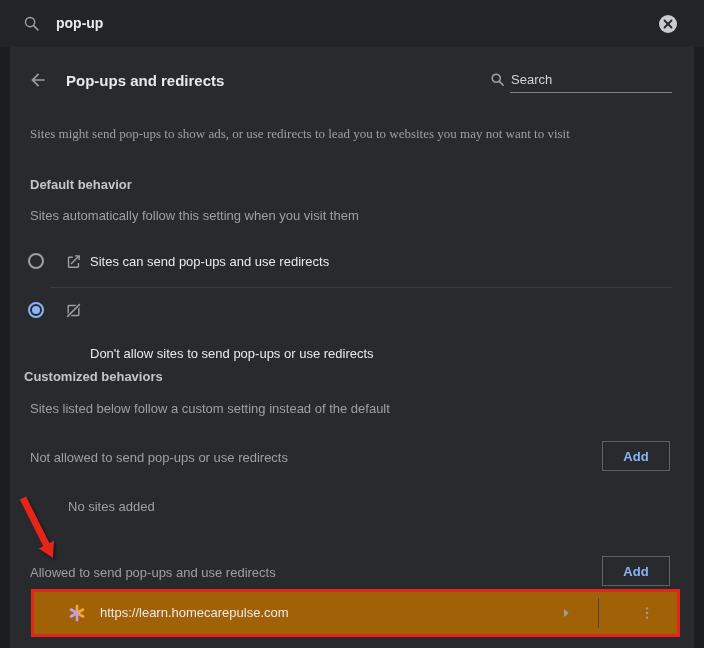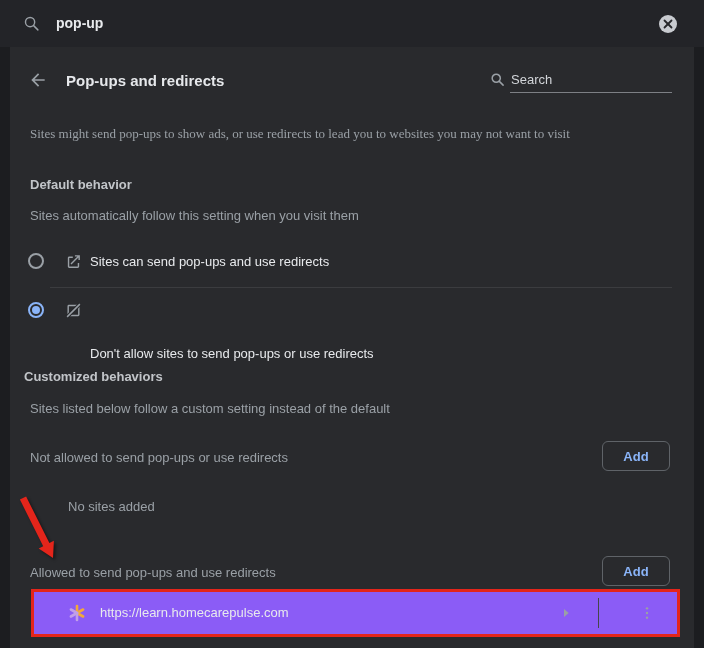--- a/index.html
+++ b/index.html
@@ -33,26 +33,26 @@
   .pg-search-line { left:500px; top:45px; width:162px; height:1px; background:#7d8085; }
   .divider { left:40px; top:240px; width:622px; height:1px; background:#3b3c3f; }
   
   .radio { width:16px; height:16px; border-radius:50%; border:2px solid #9aa0a6; position:absolute; left:18px; cursor:pointer; }
   .radio.sel { border-color:#8ab4f8; }
   .radio.sel::after { content:""; position:absolute; left:2px; top:2px; width:8px; height:8px; border-radius:50%; background:#8ab4f8; }
   .opt-icon { position:absolute; left:55px; width:17px; height:17px; }
   
   .add-btn {
     position:absolute; left:592px; width:68px; height:30px;
-    border:1px solid #5f6368; border-radius:6px; background:transparent;
+    border:1px solid #5f6368; border-radius:0; background:transparent;
     color:#8ab4f8; font-size:13px; font-weight:bold; font-family:"Liberation Sans",sans-serif;
     display:flex; align-items:center; justify-content:center; cursor:pointer;
   }
   
-  .site-row { position:absolute; left:24px; top:545px; width:643px; height:42px; background:#8b5cf6; display:block; }
+  .site-row { position:absolute; left:24px; top:545px; width:643px; height:42px; background:#a16207; display:block; }
   .site-row .fav { position:absolute; left:34px; top:12px; width:18px; height:18px; }
   .site-row .url { position:absolute; left:66px; top:13px; }
   .site-row .expand { position:absolute; left:524px; top:13px; width:16px; height:16px; cursor:pointer; }
   .site-row .vsep { position:absolute; left:564px; top:6px; width:1px; height:30px; background:#45464a; }
   .site-row .more { position:absolute; left:605px; top:13px; width:16px; height:16px; cursor:pointer; }
   
   .anno-rect {
     position:absolute; left:31px; top:589px; width:649px; height:48px;
     border:3px solid #e4251b; pointer-events:none; z-index:5;
   }

